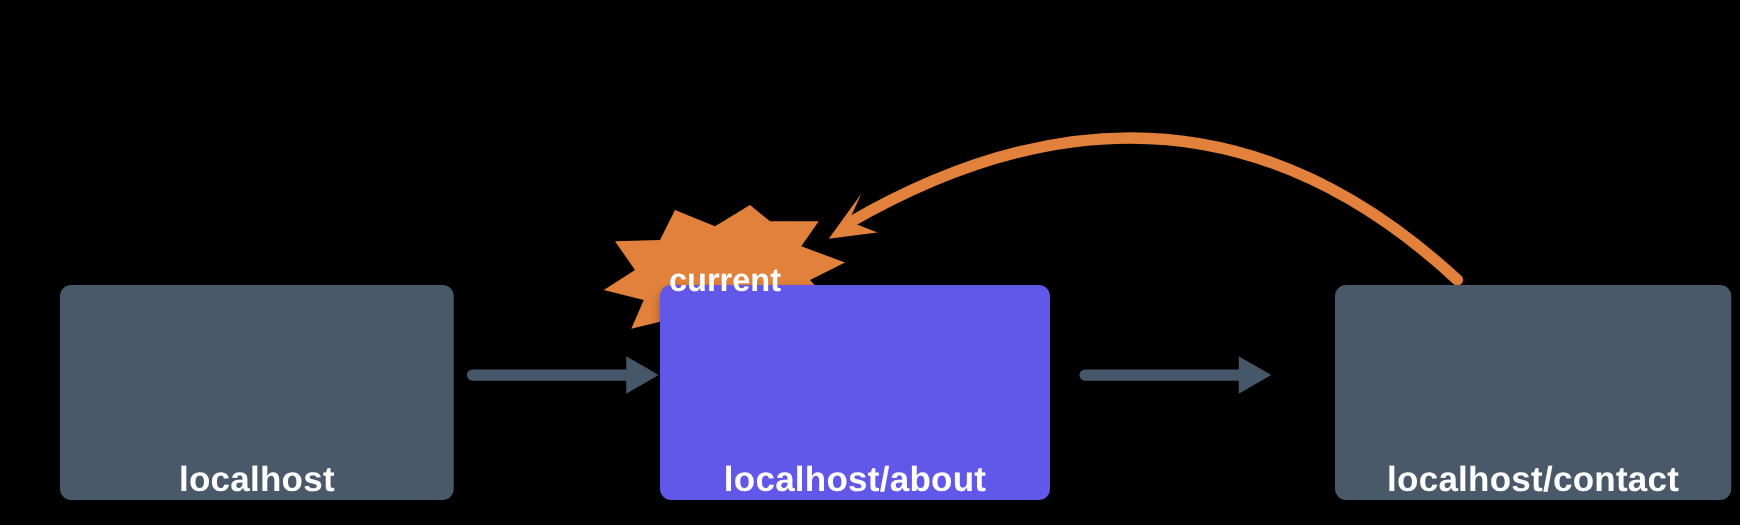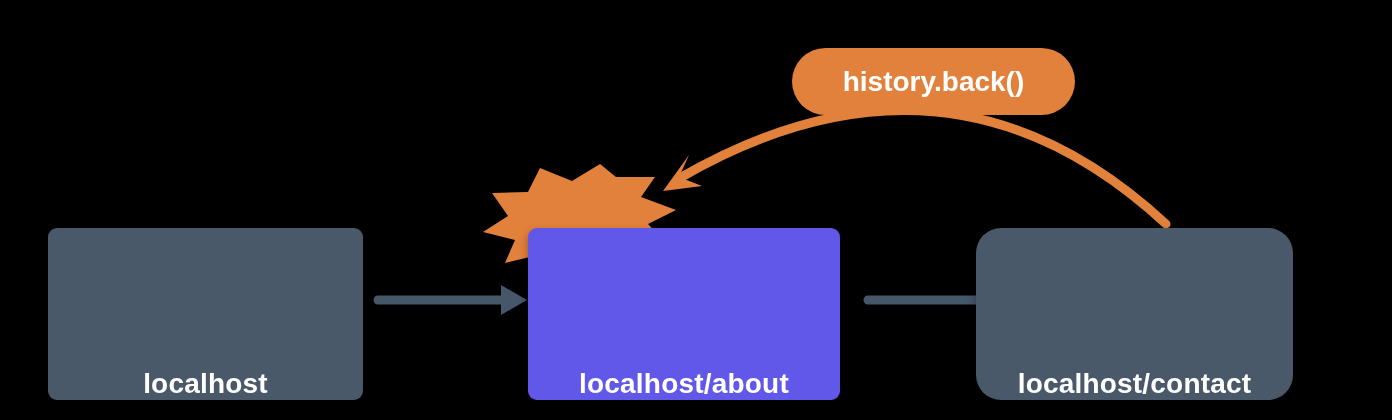--- a/index.html
+++ b/index.html
@@ -32,21 +32,21 @@
     color: #ffffff;
     font-size: 28px;
     font-weight: bold;
     letter-spacing: 0.2px;
     box-shadow: 0 4px 8px rgba(0,0,0,0.35);
   }
   .node.slate { background: #49596A; }
   .node.purple { background: #6157E8; }
   #node-localhost { left: 48px; width: 315px; }
   #node-about { left: 528px; width: 312px; }
-  #node-contact { left: 976px; width: 317px; border-radius: 25px; }
+  #node-contact { left: 1068px; width: 317px; }
   .pill {
     position: absolute;
     left: 792px;
     top: 48px;
     width: 283px;
     height: 67px;
     background: #E2813C;
     border-radius: 34px;
     display: flex;
     align-items: center;
@@ -98,18 +98,18 @@
   </div>
 
   <div class="node purple" id="node-about">
     <span>localhost/about</span>
   </div>
 
   <div class="node slate" id="node-contact">
     <span>localhost/contact</span>
   </div>
 
-  <div class="pill">
-    <span>history.back()</span>
+
+  <div class="current-label">
+    <span>current</span>
   </div>
-
 
 </div>
 
 </body></html>

